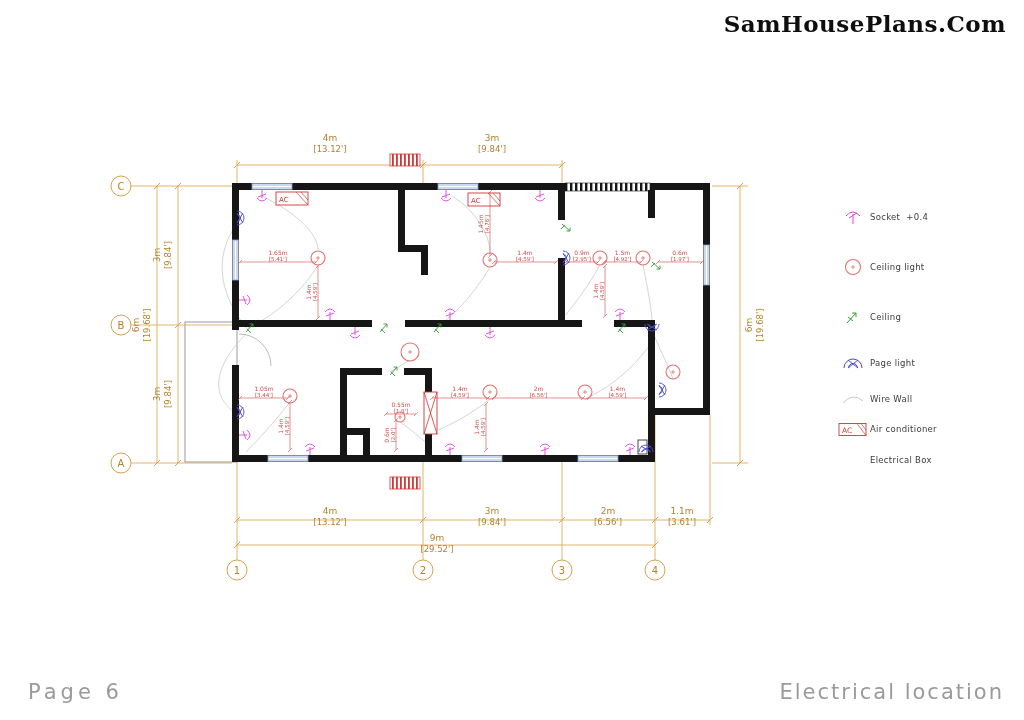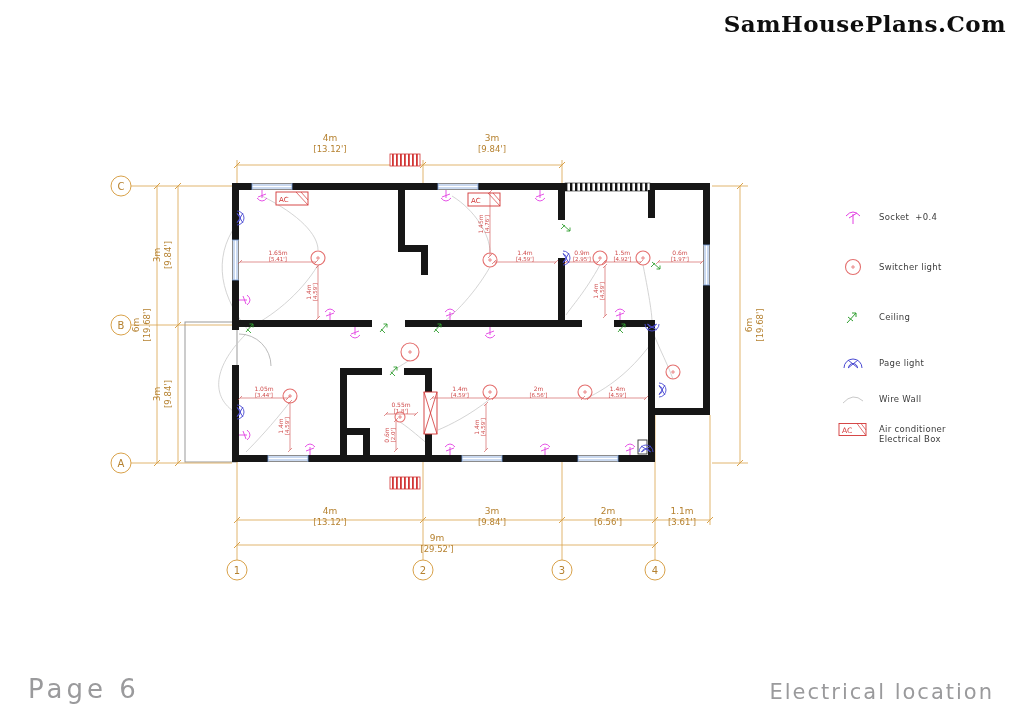--- a/index.html
+++ b/index.html
@@ -1,35 +1,35 @@
 <!DOCTYPE html>
 <html style="--wall: #161616; --grid: #d9a24a; --dimText: #b5812f; --dimRed: #cf4a4a; --light: #e4706f; --socket: #e23ee2; --switch: #2f9e2f; --wallLight: #4a4ad2; --wire: #c9c9c9; --window: #7aa0d8; --ac: #d23535;"><head>
 <meta charset="utf-8">
 <style>
   html,body{margin:0;padding:0;background:#fff;}
   .page{position:relative;width:1024px;height:720px;background:#fff;overflow:hidden;
         font-family:"DejaVu Sans",sans-serif;border-radius:7px;}
   .brand{position:absolute;top:10px;right:18px;font-family:"DejaVu Serif",serif;
          font-size:23px;font-weight:600;color:#0e0e0e;letter-spacing:0.5px;}
-  .footer-page{position:absolute;left:28px;bottom:16px;font-size:26px;color:#9a9a9c;
+  .footer-page{position:absolute;left:28px;bottom:16px;font-size:21px;color:#9a9a9c;
                letter-spacing:4px;}
-  .footer-title{position:absolute;right:30px;bottom:16px;font-size:21px;color:#9a9a9c;
+  .footer-title{position:absolute;right:20px;bottom:16px;font-size:21px;color:#9a9a9c;
                 letter-spacing:2px;}
   svg.plan{position:absolute;left:0;top:0;}
   
   .wall{fill:var(--wall);}
   .oline{stroke:var(--grid);stroke-width:0.8;fill:none;}
   .otick{stroke:var(--grid);stroke-width:1;fill:none;}
   .wire{stroke:var(--wire);stroke-width:0.8;fill:none;}
   .winrect{fill:#ffffff;}
   .winline{stroke:var(--window);stroke-width:0.8;}
   .porch{fill:none;stroke:#999;stroke-width:1;}
   .redln{stroke:var(--ac);stroke-width:0.8;fill:none;}
   .legend{position:absolute;left:836px;top:200px;width:184px;}
-  .legend-row{position:absolute;left:0;display:flex;align-items:center;gap:9px;height:22px;}
+  .legend-row{position:absolute;left:0;display:flex;align-items:center;height:22px;}
   .legend-icon{width:34px;display:flex;justify-content:center;align-items:center;}
   .legend-label{font-size:8.5px;color:#3c3c3c;letter-spacing:0.3px;white-space:pre;}
 </style>
 </head>
 <body>
 
 <div class="page">
 
   <div class="brand">SamHousePlans.Com</div>
 
@@ -547,21 +547,21 @@
       </span>
       <span class="legend-label">Socket  +0.4</span>
     </div>
     <div class="legend-row" style="top:56px">
       <span class="legend-icon">
         <svg width="20" height="20" viewBox="0 0 20 20">
           <circle cx="10" cy="10" r="7.5" fill="none" stroke="#e4706f" stroke-width="1.1"></circle>
           <path d="M8,10H12 M10,8V12" stroke="#e4706f" stroke-width="0.8"></path>
         </svg>
       </span>
-      <span class="legend-label">Switcher light</span>
+      <span class="legend-label">Ceiling light</span>
     </div>
     <div class="legend-row" style="top:106px">
       <span class="legend-icon">
         <svg width="18" height="16" viewBox="0 0 18 16">
           <path d="M3,14 L12,4 M8,4 H12 V8 M4,8 L9,12" stroke="#2f9e2f" stroke-width="1" fill="none"></path>
         </svg>
       </span>
       <span class="legend-label">Ceiling</span>
     </div>
     <div class="legend-row" style="top:152px">
@@ -583,21 +583,21 @@
     <div class="legend-row" style="top:218px">
       <span class="legend-icon">
         <svg width="30" height="15" viewBox="0 0 30 15">
           <rect x="1" y="1.5" width="27" height="12" fill="none" stroke="#d23535" stroke-width="0.9"></rect>
           <text x="4" y="10.5" font-size="7.5" fill="#d23535">AC</text>
           <path d="M19,1.5 L28,13.5 M23,1.5 L28,8" stroke="#d23535" stroke-width="0.7"></path>
         </svg>
       </span>
       <span class="legend-label">Air conditioner</span>
     </div>
-    <div class="legend-row" style="top:228px">
+    <div class="legend-row" style="top:249px">
       <span class="legend-icon"></span>
       <span class="legend-label">Electrical Box</span>
     </div>
   </div>
 
   <div class="footer-page">Page 6</div>
   <div class="footer-title">Electrical location</div>
 
 </div>
 

